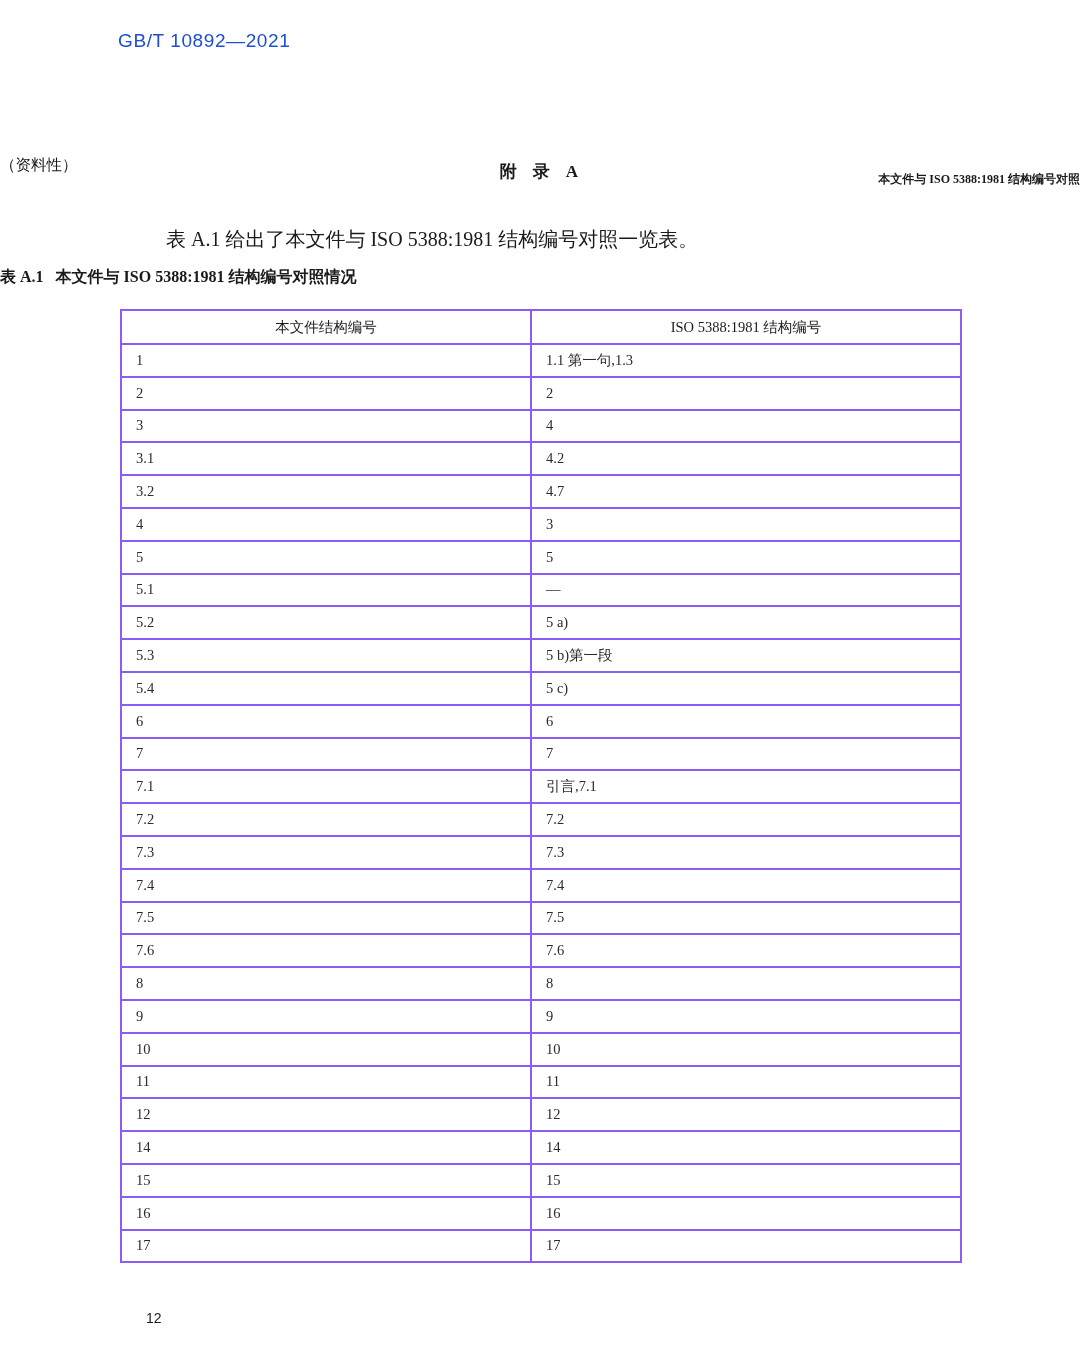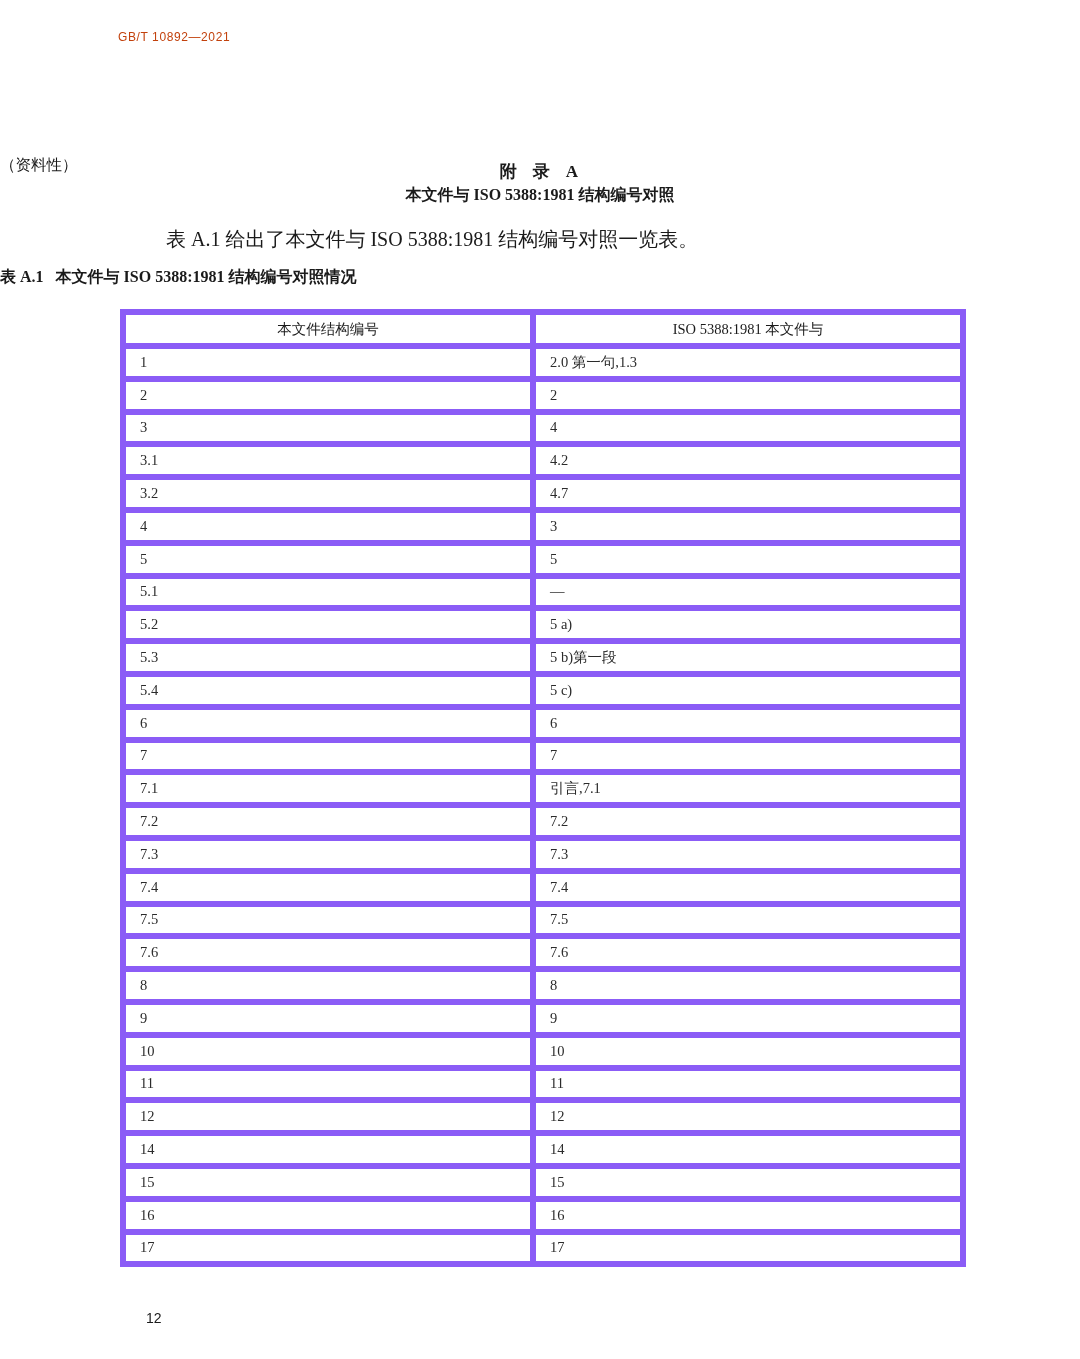--- a/index.html
+++ b/index.html
@@ -20,23 +20,23 @@
     width: 1080px;
     height: 1359px;
     box-sizing: border-box;
     padding: 0;
   }
   .header-code {
     position: absolute;
     top: 30px;
     left: 118px;
     font-family: "Liberation Sans", sans-serif;
-    font-size: 12px;
+    font-size: 19px;
     letter-spacing: 0.6px;
-    color: #c2410c;
+    color: #1d4ed8;
   }
   .annex-title {
     position: absolute;
     top: 124px;
     left: 0;
     width: 1080px;
     text-align: center;
     font-family: "Liberation Serif", serif;
     font-weight: bold;
     font-size: 17px;
@@ -47,26 +47,26 @@
   .annex-kind {
     position: absolute;
     top: 155px;
     left: 0;
     width: 1080px;
     font-size: 15.5px;
     font-family: "Liberation Serif", serif;
   }
   .annex-subtitle {
     position: absolute;
-    top: 185px;
-    left: 0;
-    width: 1080px;
-    text-align: center;
+    top: 171px;
+    left: 0;
+    width: 1080px;
+    text-align: right;
     font-weight: bold;
-    font-size: 16px;
+    font-size: 12px;
     font-family: "Liberation Serif", serif;
   }
   .intro-para {
     position: absolute;
     top: 224px;
     left: 118px;
     width: 844px;
     font-size: 20px;
     text-indent: 48px;
     line-height: 1.5;
@@ -83,21 +83,21 @@
   .table-caption .capgap { display: inline-block; width: 12px; }
   table.maintable {
     position: absolute;
     top: 309px;
     left: 120px;
     width: 840px;
     border-collapse: collapse;
     table-layout: fixed;
   }
   table.maintable th, table.maintable td {
-    border: 6px solid #8b5cf6;
+    border: 2px solid #8b5cf6;
     height: 32.8px;
     padding: 0 0 0 14px;
     font-size: 14.5px;
     font-family: "Liberation Serif", serif;
     color: #2b2b2b;
     vertical-align: middle;
     box-sizing: border-box;
   }
   table.maintable th {
     text-align: center;
@@ -140,27 +140,27 @@
   </div>
 
   <table class="maintable">
     <colgroup>
         <col class="c1">
         <col class="c2">
       </colgroup>
     <thead>
       <tr>
         <th>本文件结构编号</th>
-        <th>ISO 5388:1981 本文件与</th>
+        <th>ISO 5388:1981 结构编号</th>
       </tr>
     </thead>
     <tbody>
         <tr>
           <td>1</td>
-          <td>2.0 第一句,1.3</td>
+          <td>1.1 第一句,1.3</td>
         </tr>
         <tr>
           <td>2</td>
           <td>2</td>
         </tr>
         <tr>
           <td>3</td>
           <td>4</td>
         </tr>
         <tr>

